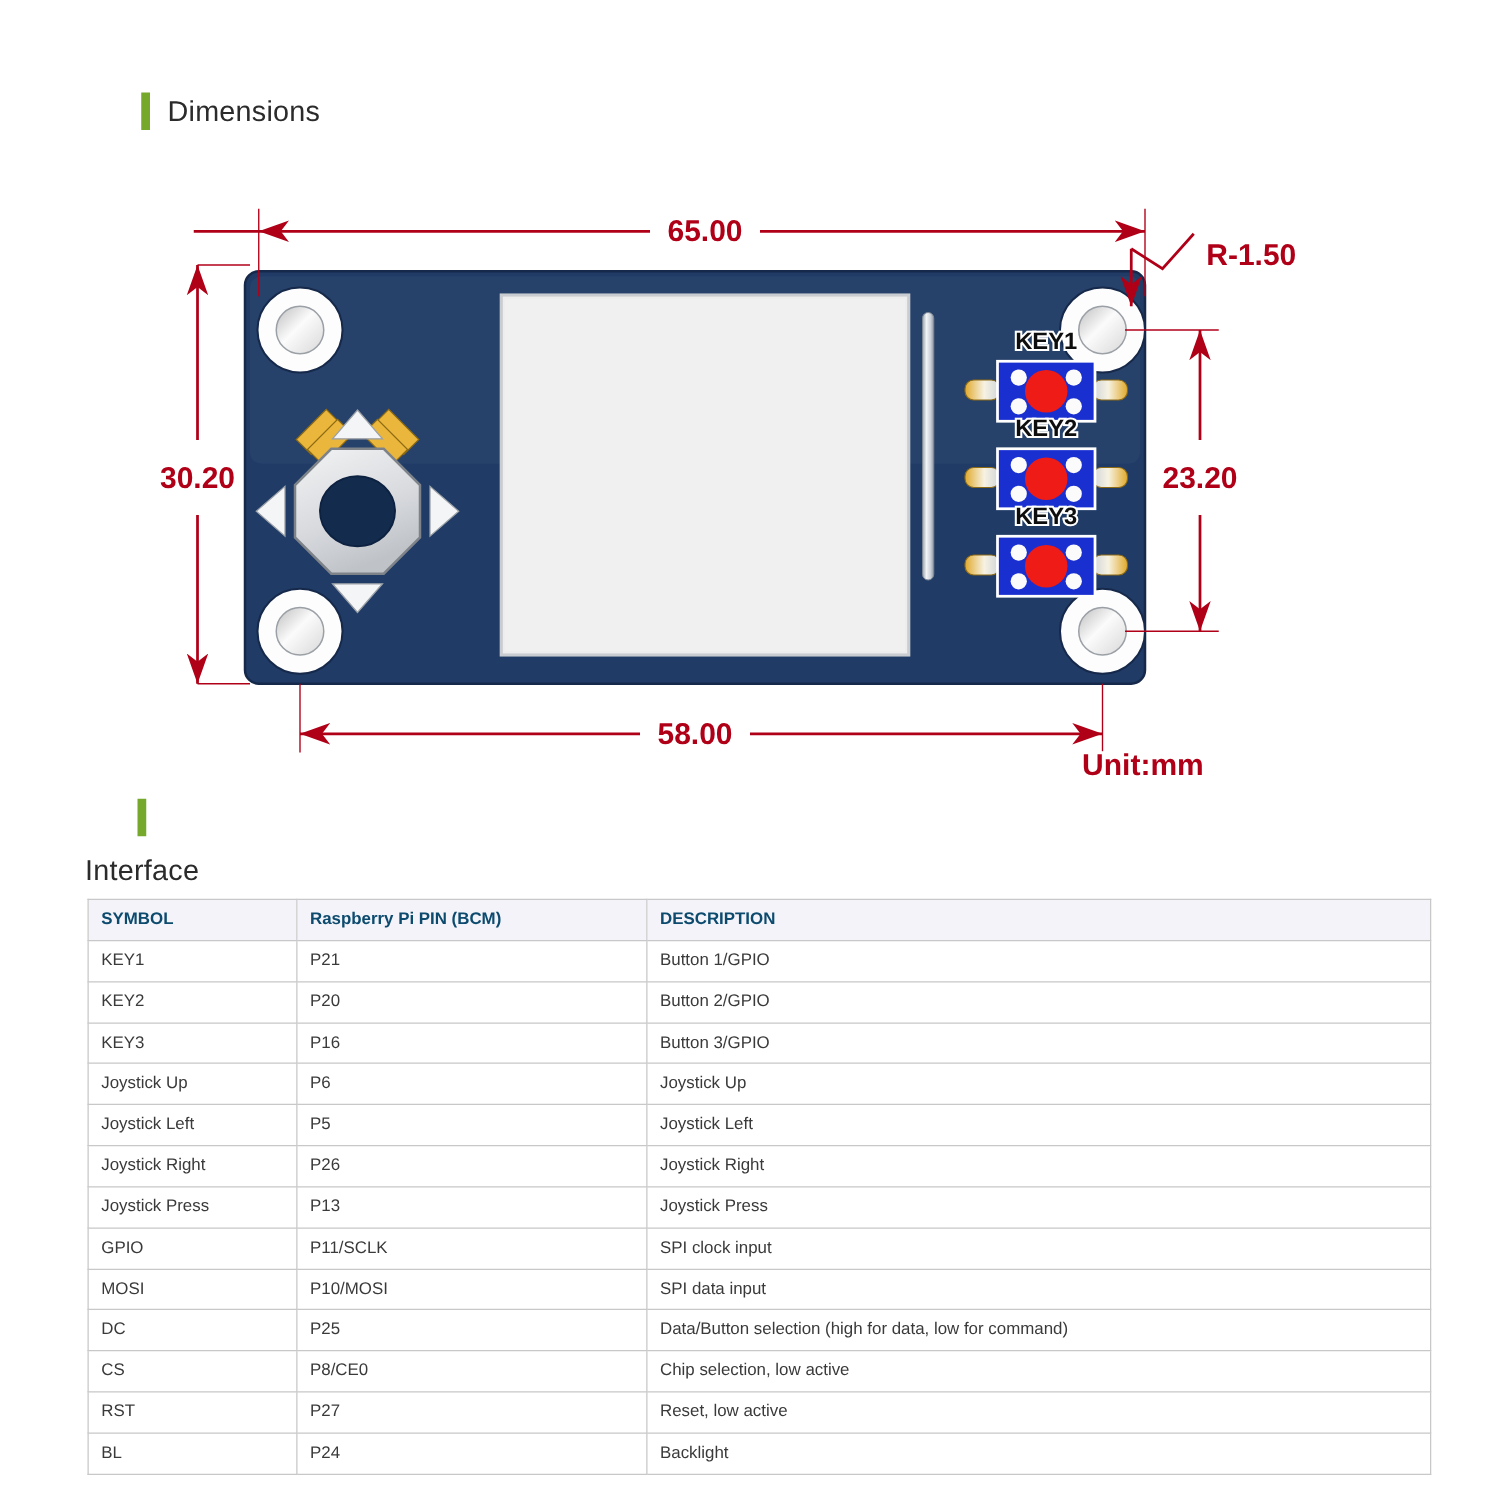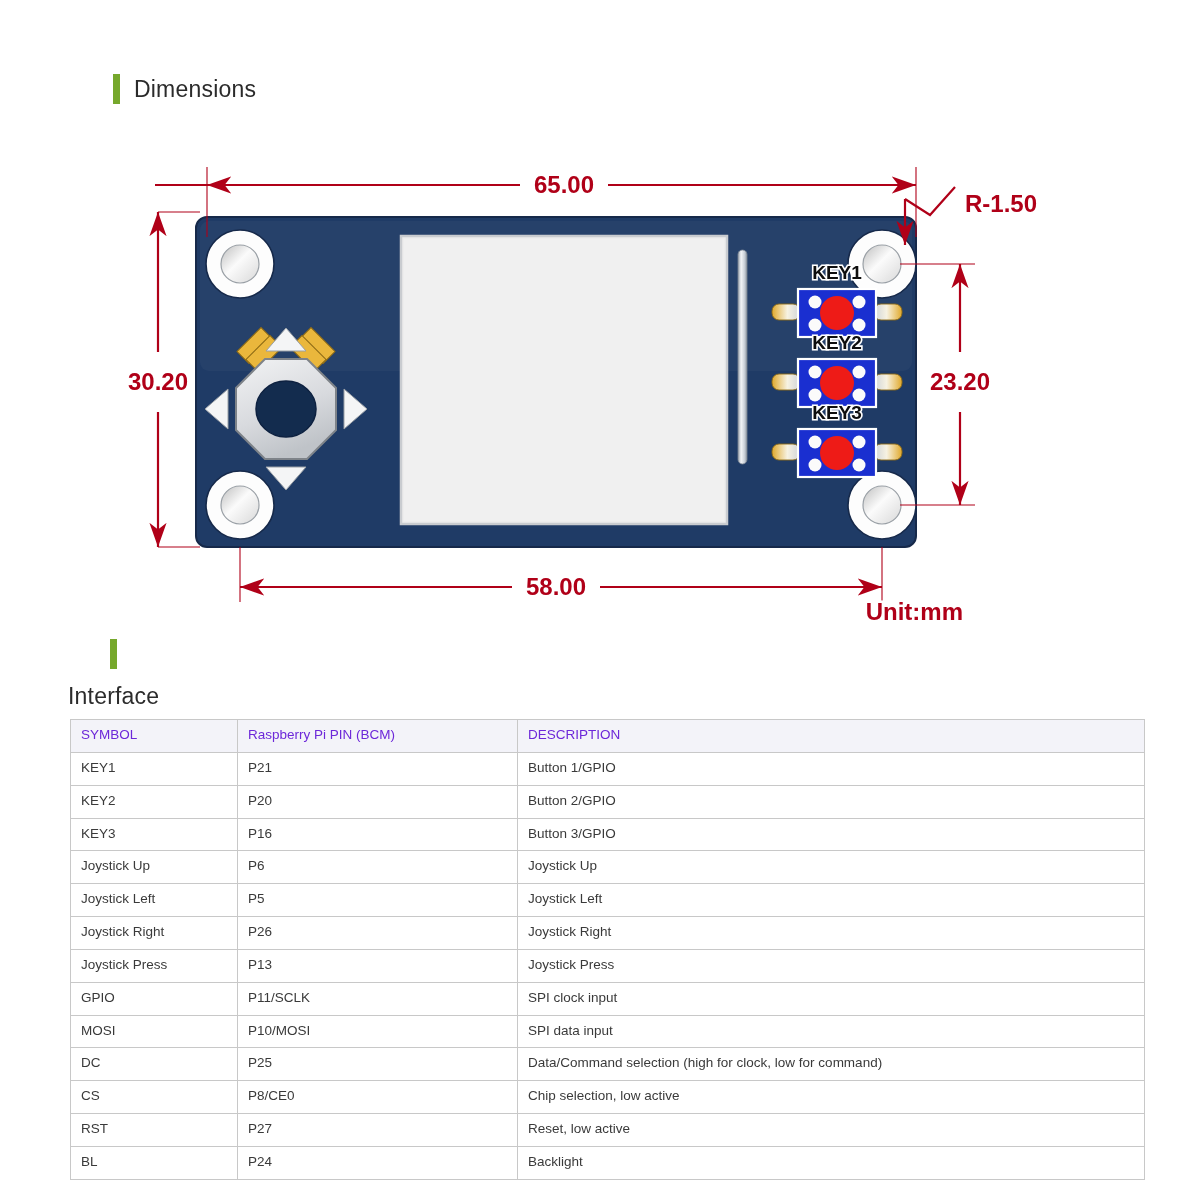--- a/index.html
+++ b/index.html
@@ -62,22 +62,22 @@
     text-align: left;
     vertical-align: middle;
     height: 31px;
     font-weight: 400;
     line-height: 1.1;
     white-space: nowrap;
     overflow: hidden;
   }
   table.iface thead th {
     background: #f3f3f9;
-    color: #6d28d9;
-    font-weight: 400;
+    color: #0c4a6e;
+    font-weight: 700;
   }
   table.iface tbody td { background: #ffffff; }
 </style>
 </head>
 <body>
 
 <div class="page">
 
   <div class="section-heading" id="heading-dimensions">
     <div class="heading-bar"></div>
@@ -316,21 +316,21 @@
             <td>SPI clock input</td>
           </tr>
           <tr>
             <td>MOSI</td>
             <td>P10/MOSI</td>
             <td>SPI data input</td>
           </tr>
           <tr>
             <td>DC</td>
             <td>P25</td>
-            <td>Data/Command selection (high for clock, low for command)</td>
+            <td>Data/Button selection (high for data, low for command)</td>
           </tr>
           <tr>
             <td>CS</td>
             <td>P8/CE0</td>
             <td>Chip selection, low active</td>
           </tr>
           <tr>
             <td>RST</td>
             <td>P27</td>
             <td>Reset, low active</td>

